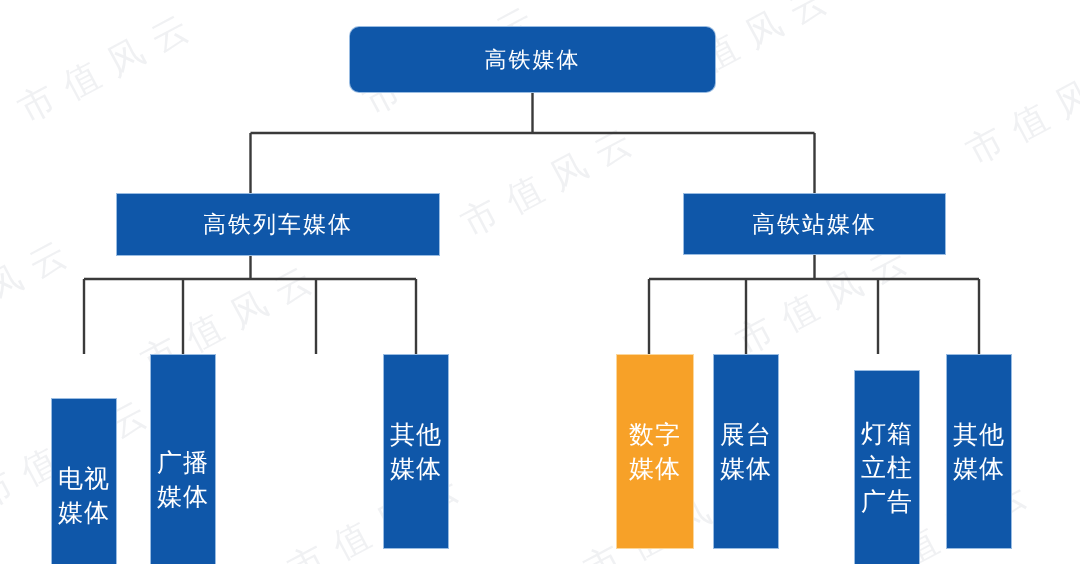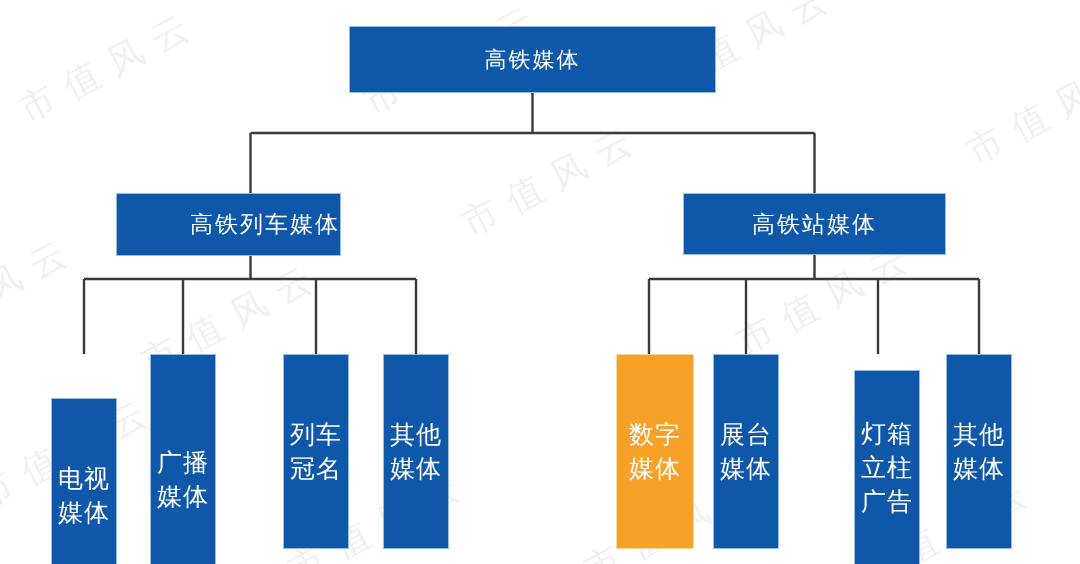--- a/index.html
+++ b/index.html
@@ -46,22 +46,22 @@
   .node.highlight {
     background: var(--box-highlight, #f7a128);
     border-color: rgba(253, 224, 175, 0.85);
   }
   .node .label { white-space: pre-line; }
   .lvl1 .label { font-size: 22px; letter-spacing: 2px; }
   .lvl2 .label { font-size: 23px; letter-spacing: 2px; }
   .leaf .label { font-size: 25px; line-height: 34px; letter-spacing: 1px; }
 
   
-  .n-root    { left: 349px; top: 26px;  width: 367px; height: 67px; }
-  .n-b0      { left: 116px; top: 193px; width: 225px; height: 63px; justify-content: flex-end; }
+  .n-root    { left: 349px; top: 26px;  width: 367px; height: 67px; border-radius: 10px; }
+  .n-b0      { left: 116px; top: 193px; width: 324px; height: 63px; }
   .n-b1      { left: 683px; top: 193px; width: 263px; height: 62px; }
   .n-l0      { left: 51px;  top: 354px; width: 66px;  height: 195px; margin-top: 44px; }
   .n-l1      { left: 150px; top: 354px; width: 66px;  height: 251px; }
   .n-l2      { left: 283px; top: 354px; width: 66px;  height: 195px; }
   .n-l3      { left: 383px; top: 354px; width: 66px;  height: 195px; }
   .n-r0      { left: 616px; top: 354px; width: 78px;  height: 195px; }
   .n-r1      { left: 713px; top: 354px; width: 66px;  height: 195px; text-align: right; }
   .n-r2      { left: 845px; top: 370px; width: 66px;  height: 195px; margin-left: 9px; }
   .n-r3      { left: 946px; top: 354px; width: 66px;  height: 195px; }
 </style>
@@ -117,24 +117,20 @@
   </div>
 
   <div class="node leaf n-l0">
     <span class="label">电视
 媒体</span>
   </div>
   <div class="node leaf n-l1">
     <span class="label">广播
 媒体</span>
   </div>
-  <div class="node leaf n-l2">
-    <span class="label">列车
-冠名</span>
-  </div>
   <div class="node leaf n-l3">
     <span class="label">其他
 媒体</span>
   </div>
 
   <div class="node leaf highlight n-r0">
     <span class="label">数字
 媒体</span>
   </div>
   <div class="node leaf n-r1">

